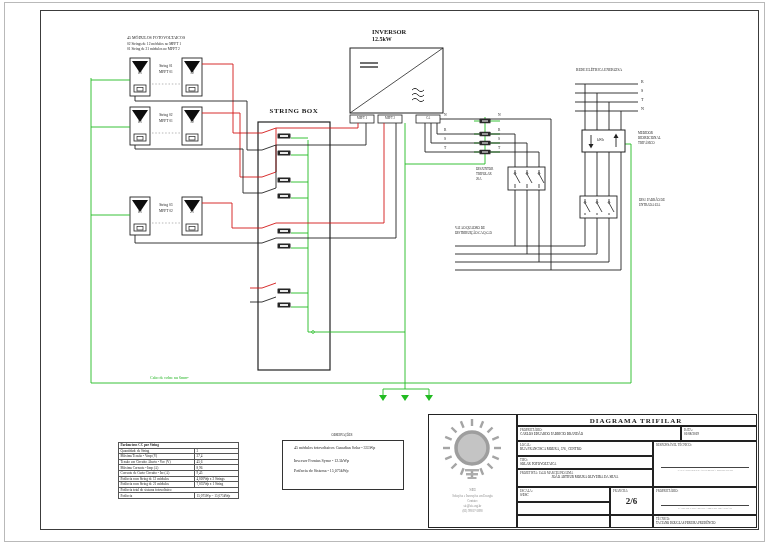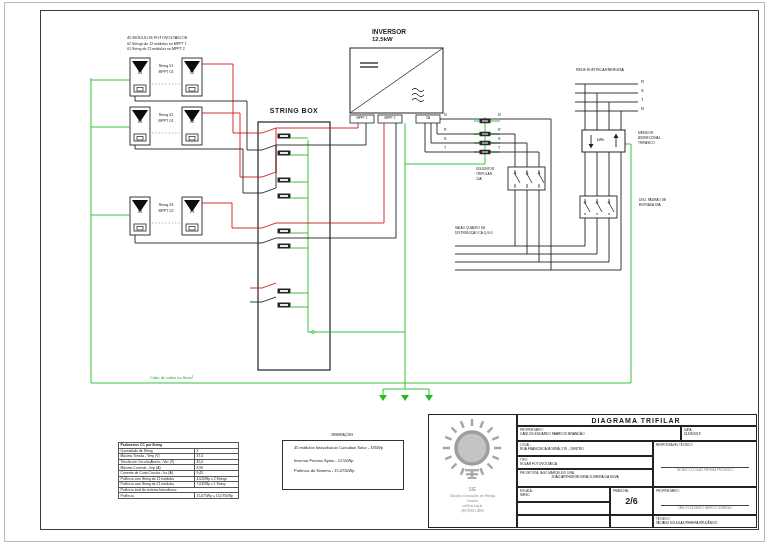--- a/index.html
+++ b/index.html
@@ -1,17 +1,17 @@
 <!DOCTYPE html>
 <html><head>
 <meta charset="utf-8">
 <style>
   html,body{margin:0;padding:0;background:#fff;}
   .sheet{position:relative;width:768px;height:543px;background:#fff;overflow:hidden;
-         font-family:Liberation Sans, sans-serif;}
+         font-family:Liberation Serif, serif;}
   .outer-border{position:absolute;left:4px;top:2px;width:759px;height:538px;border:1px solid #b9b9b9;}
   .frame{position:absolute;left:40px;top:10px;width:717px;height:518px;border:1px solid #3c3c3c;}
   svg.wires{position:absolute;left:0;top:0;width:768px;height:543px;}
   .lbl{position:absolute;color:#1c1c1c;white-space:nowrap;line-height:1.15;}
   .f28{font-size:2.8px}.f3{font-size:3px}.f32{font-size:3.2px}
   .f36{font-size:3.6px}.f4{font-size:4px}.f45{font-size:4.5px}.f6{font-size:6px}
   .f65{font-size:6.5px}.f7{font-size:7px}
   .b{font-weight:bold}.ctr{text-align:center}.green{color:#1db31d}.gray{color:#8a8a8a}
   .wrap{white-space:normal}
   .cctable{position:absolute;left:118px;top:442px;width:121px;border-collapse:collapse;

